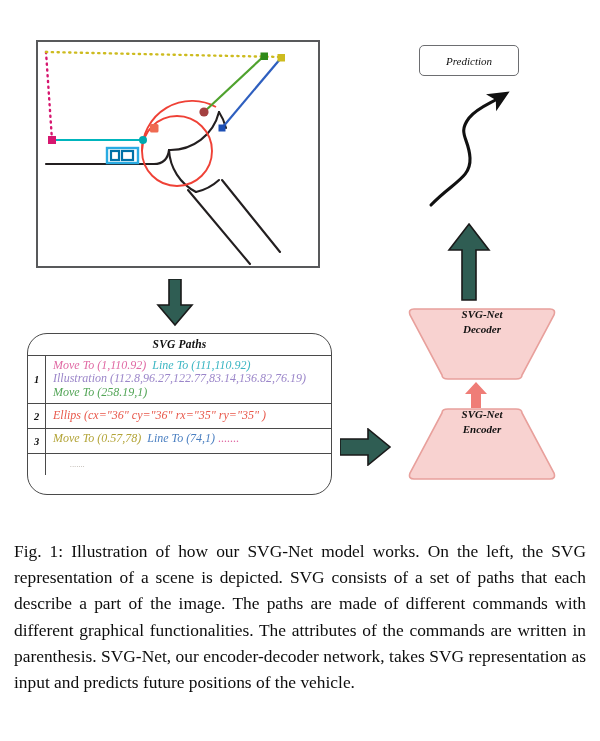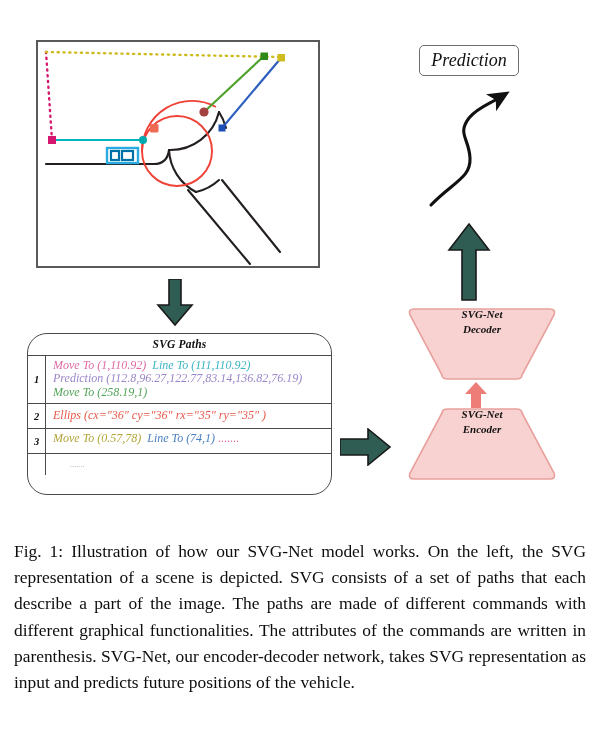--- a/index.html
+++ b/index.html
@@ -108,21 +108,21 @@
     width: 100px;
     height: 31px;
     border: 1.1px solid #6d6e71;
     border-radius: 5px;
     box-sizing: border-box;
     background: #ffffff;
     display: flex;
     align-items: center;
     justify-content: center;
     font-style: italic;
-    font-size: 18px;
+    font-size: 11px;
     color: #111;
   }
 
   .net-block {
     position: absolute;
     display: flex;
     align-items: flex-start;
     justify-content: center;
   }
   .net-label {
@@ -230,21 +230,21 @@
     </svg>
   </div>
 
   <div id="svg-paths-box">
     <div id="paths-header">SVG Paths</div>
 
     <div class="paths-row" style="height:48px;">
       <div class="row-num">1</div>
       <div class="row-body">
         <div><span class="cmd" style="color: rgb(224, 106, 164);">Move To (1,110.92)</span>&nbsp;&nbsp;<span class="cmd" style="color: rgb(60, 182, 195);">Line To (111,110.92)</span></div>
-        <div><span class="cmd" style="color: rgb(155, 134, 201);">Prediction (112.8,96.27,122.77,83.14,136.82,76.19)</span></div>
+        <div><span class="cmd" style="color: rgb(155, 134, 201);">Illustration (112.8,96.27,122.77,83.14,136.82,76.19)</span></div>
         <div><span class="cmd" style="color: rgb(83, 165, 87);">Move To (258.19,1)</span></div>
       </div>
     </div>
 
     <div class="paths-row" style="height:25px;">
       <div class="row-num">2</div>
       <div class="row-body" style="display:flex;align-items:center;">
         <span class="cmd" style="color: rgb(232, 88, 75);">Ellips (cx="36" cy="36" rx="35" ry="35" )</span>
       </div>
     </div>

